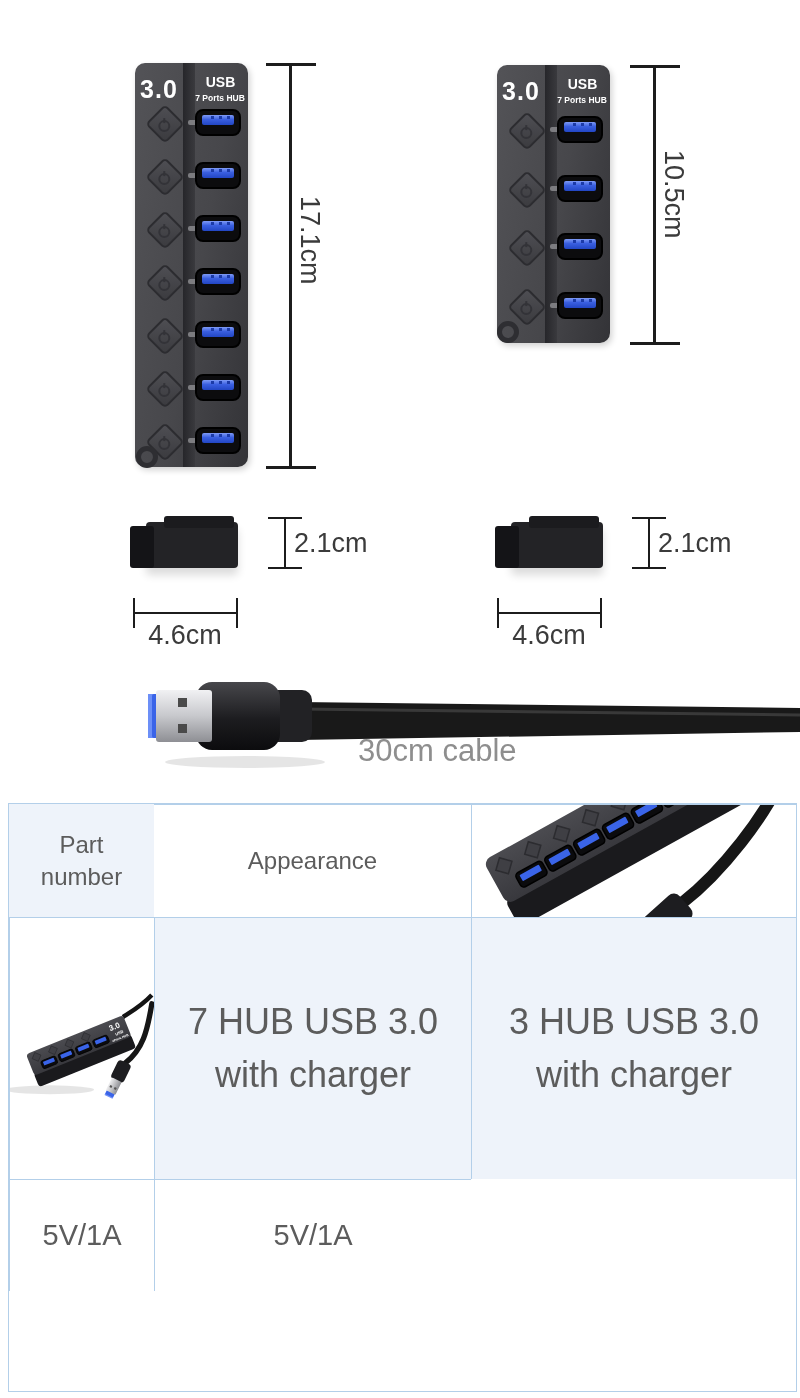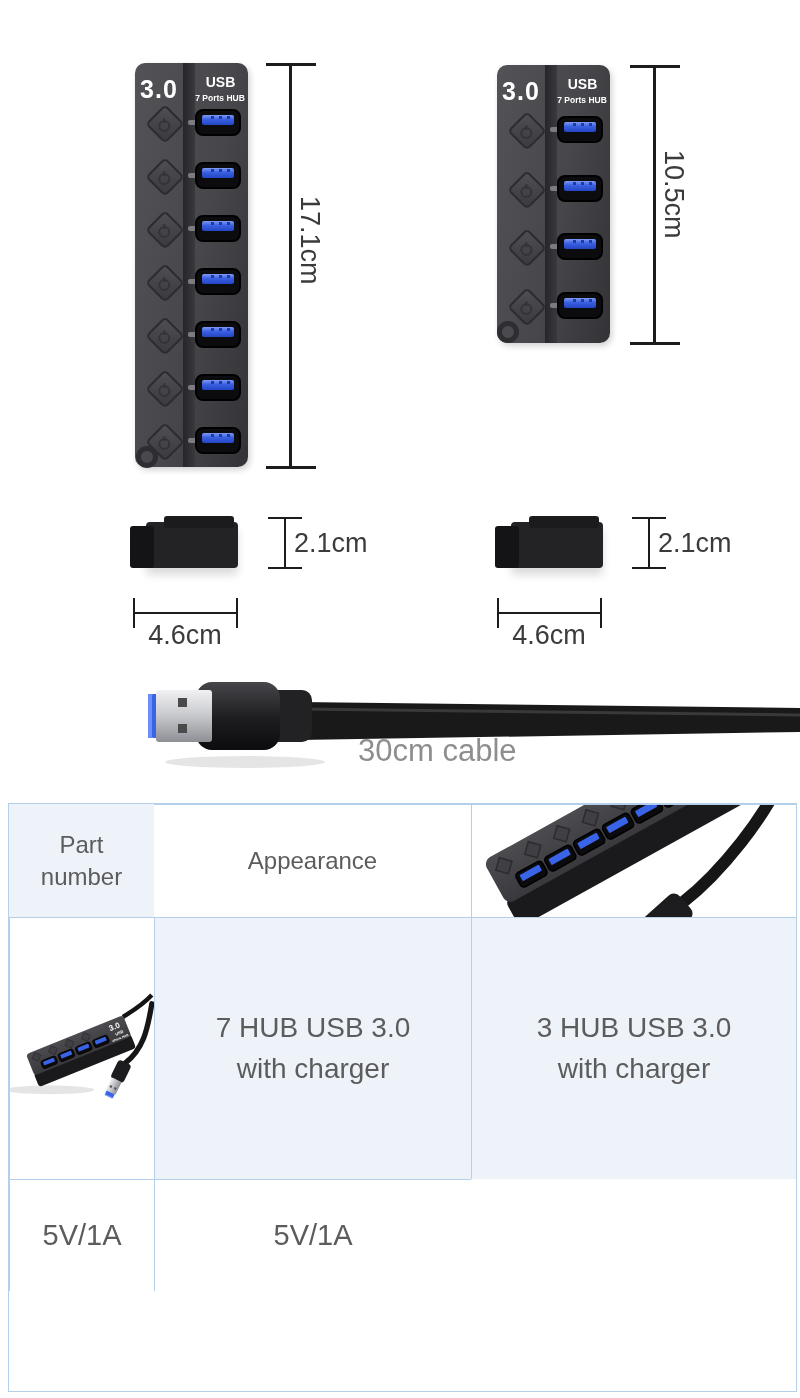--- a/index.html
+++ b/index.html
@@ -62,21 +62,21 @@
     border:1px solid #b3cfe9;box-sizing:content-box;
     color:#5c5c5c;
   }
   .cell{display:flex;align-items:center;justify-content:center;
     text-align:center;background:#fff;overflow:hidden;}
   .cell.blue{background:#eef3fa;}
   .cell.bl{border-left:1px solid #b3cfe9;}
   .cell.bt{border-top:1px solid #b3cfe9;}
   .row-label{font-size:24px;line-height:1.3;padding:0 10px;}
   .big-val{font-size:29px;}
-  .two-line{font-size:28px;line-height:1.45;}
+  .two-line{font-size:36px;line-height:1.45;}
 </style>
 </head>
 <body>
 
 <div class="hub-front" style="left:135px;top:63px;width:113px;height:404px;">
   <div class="hub-stripe"></div>
   <div class="hub-badge">3.0</div>
   <div class="hub-usb">USB</div>
   <div class="hub-ports-lbl">7 Ports HUB</div>
 

